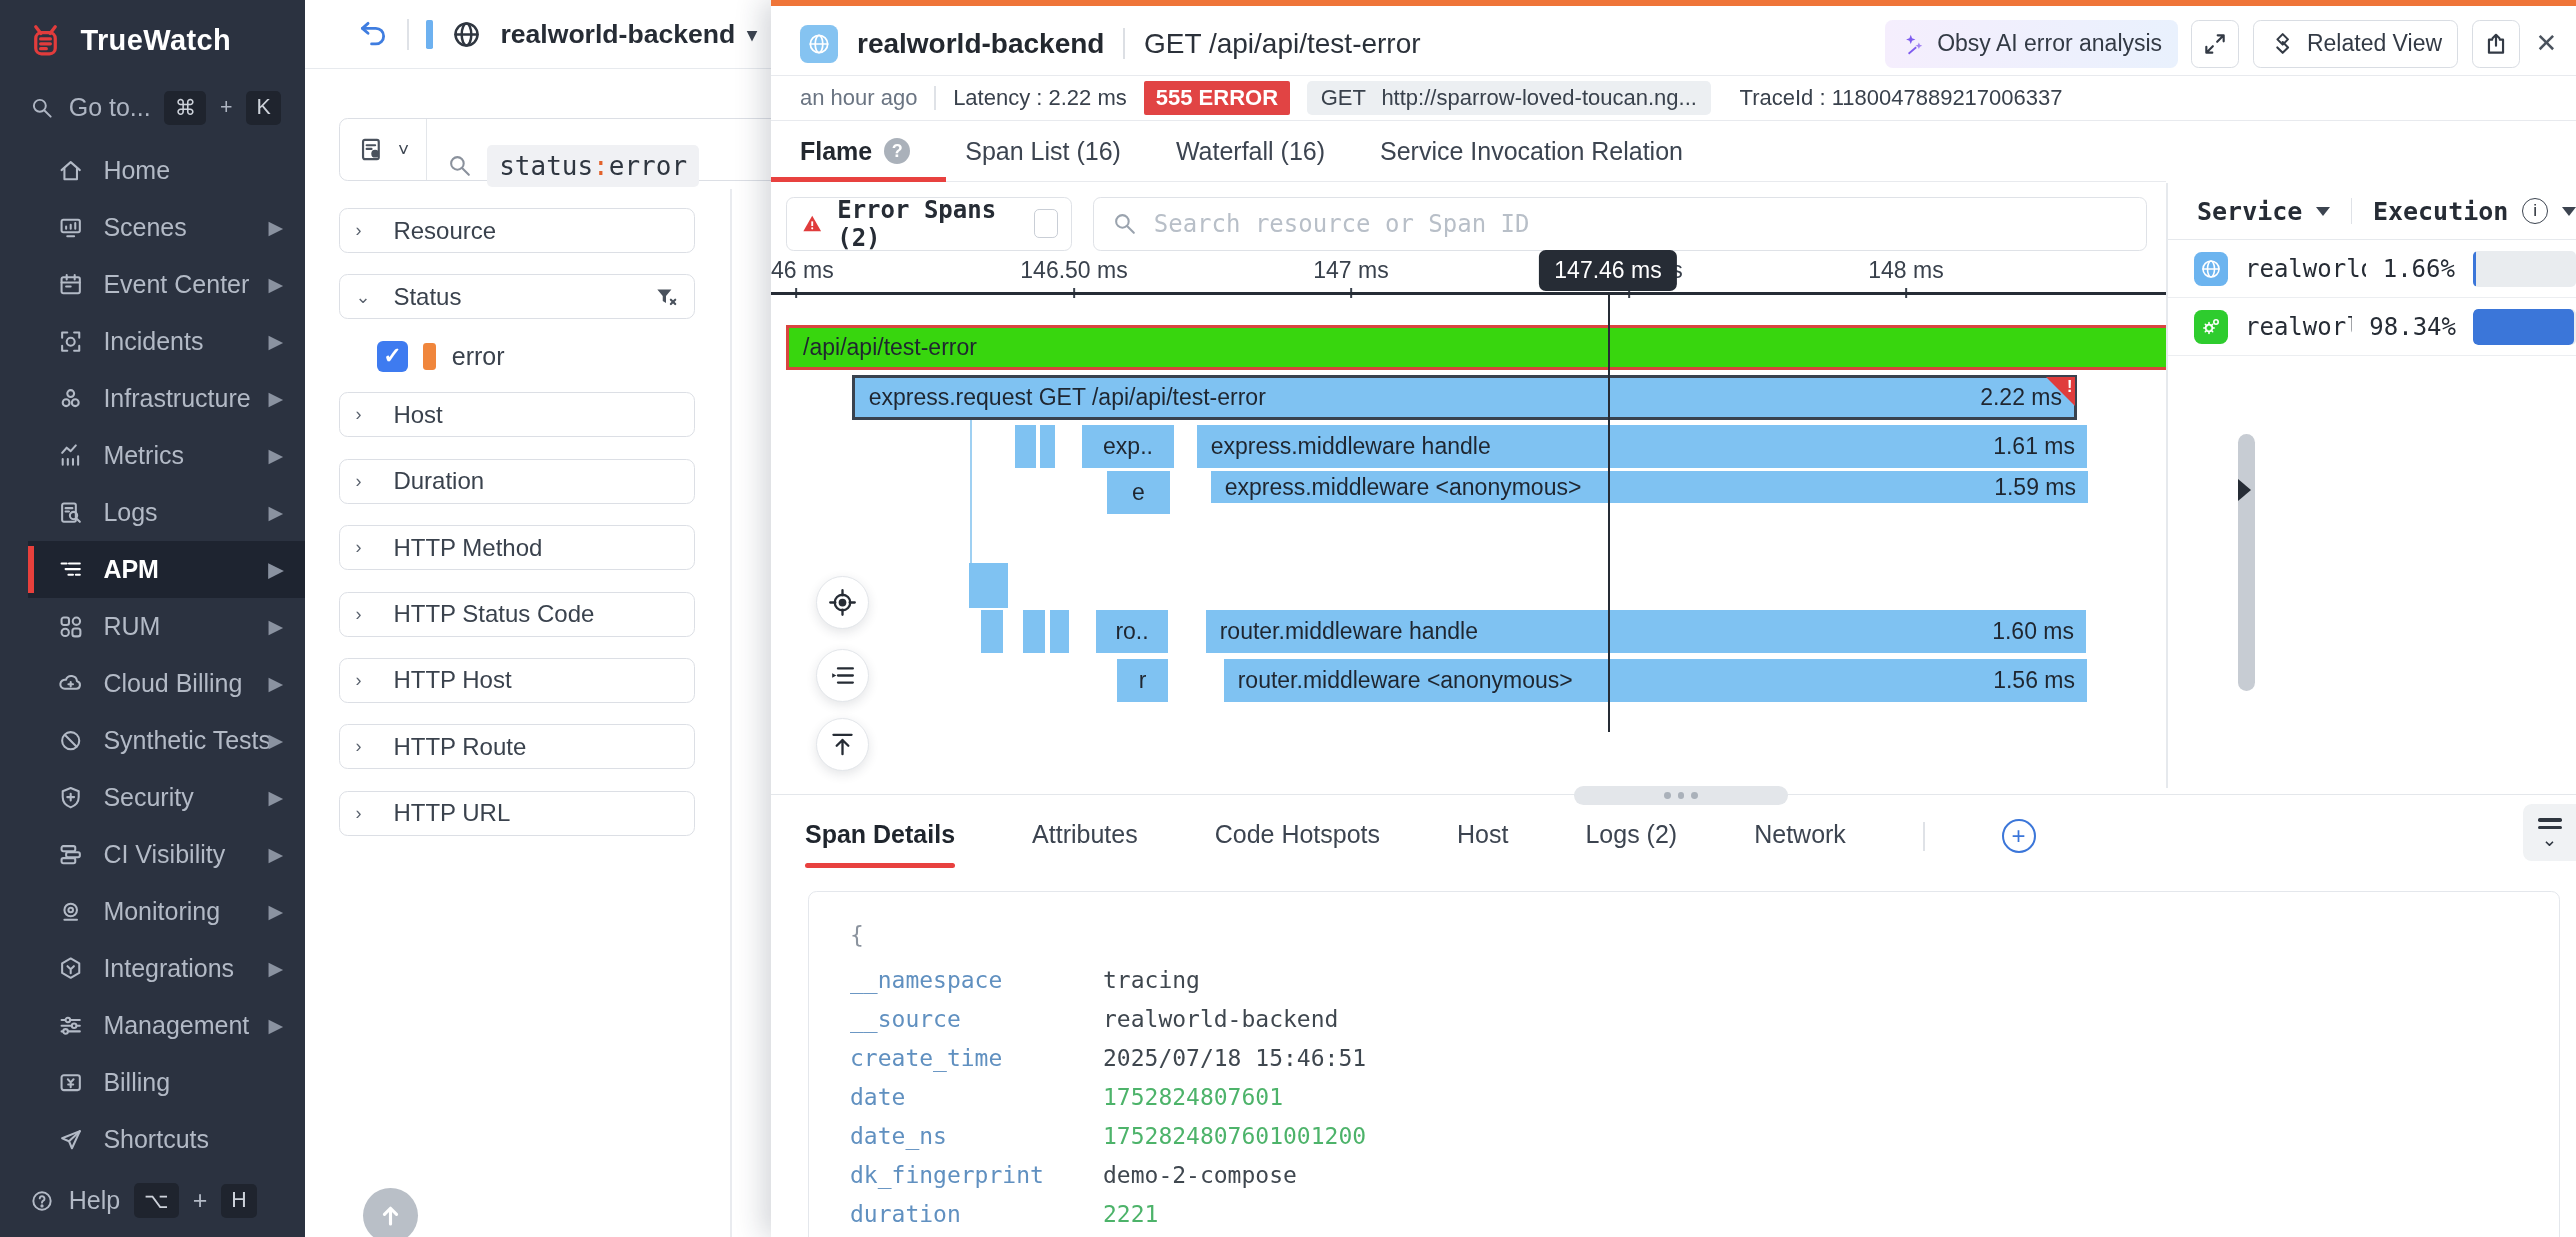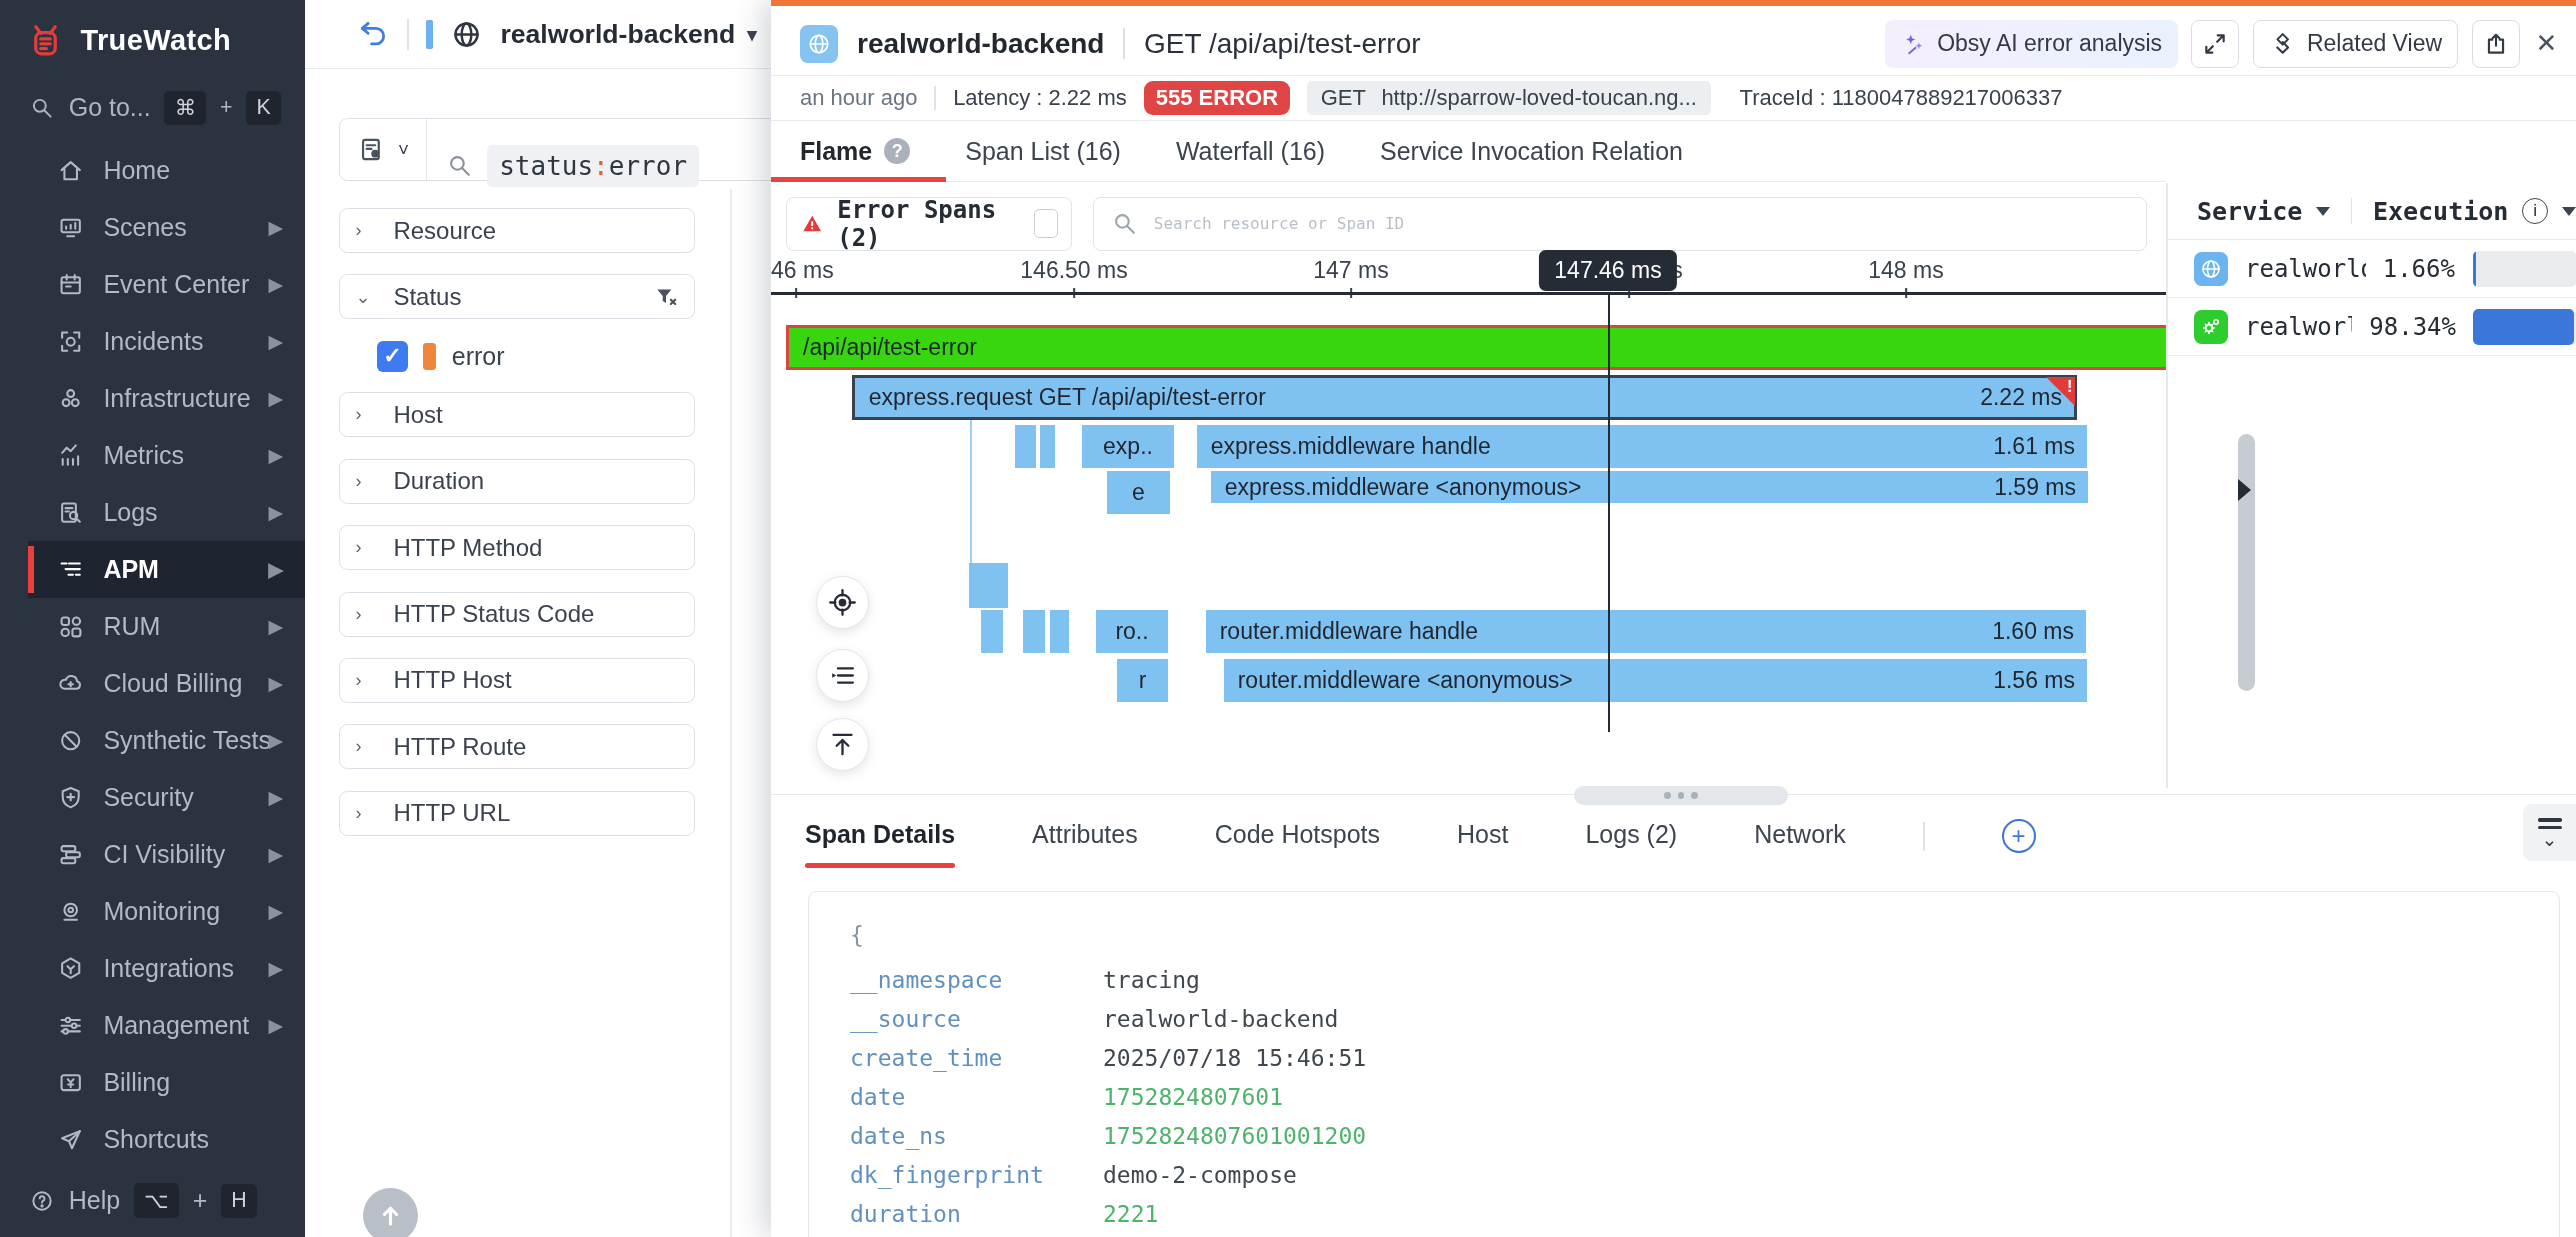--- a/index.html
+++ b/index.html
@@ -58,37 +58,37 @@
   .o-sub{font-size:28px;color:#2b313a;white-space:nowrap;}
   .hdr-div{width:1.7px;height:31px;background:#dcdfe4;}
   .o-actions{margin-left:auto;display:flex;align-items:center;gap:13.7px;}
   .btn{height:48px;border:1.7px solid #d9dde3;border-radius:7.7px;background:#fff;display:flex;align-items:center;gap:10.3px;padding:0 15.4px;font-size:23px;color:#333a45;white-space:nowrap;}
   .btn.icon-only{width:48px;justify-content:center;padding:0;}
   .btn-ai{border:none;background:linear-gradient(90deg,#f5eefd,#e9f1fd);}
   .close-x{font-size:26px;color:#4a525d;padding:0 1.7px;}
   .o-meta{position:absolute;left:0;top:70px;width:100%;height:45px;border-bottom:1.7px solid #e8eaee;display:flex;align-items:center;gap:17px;padding:0 29px;font-size:22px;color:#39414c;}
   .meta-sep{width:1.7px;height:24px;background:#dfe2e7;}
   .meta-age{color:#6a7482;}
-  .badge-err{background:#e14444;color:#fff;font-weight:bold;border-radius:9px;padding:4.3px 12px;}
+  .badge-err{background:#e14444;color:#fff;font-weight:bold;border-radius:2px;padding:4.3px 12px;}
   .chip-url{background:#eceff2;border-radius:5.1px;padding:4.3px 13.7px;display:flex;gap:15.4px;color:#39414c;}
   .o-tabs{position:absolute;left:0;top:115px;width:1395px;height:61px;border-bottom:1.7px solid #e8eaee;display:flex;align-items:center;gap:55px;padding-left:29px;font-size:25px;color:#3c4450;}
   .o-tab{display:flex;align-items:center;gap:12px;white-space:nowrap;}
   .o-tab.active{font-weight:bold;color:#23282f;}
   .tab-underline{position:absolute;left:0;top:171px;width:175px;height:5.1px;background:#e8413f;}
   .help-dot{width:26px;height:26px;border-radius:50%;background:#aab1ba;color:#fff;font-size:18px;display:flex;align-items:center;justify-content:center;}
   .rp-divider{position:absolute;left:1395px;top:177px;bottom:449px;width:1.7px;background:#e6e9ed;}
 
   
   .flame{position:absolute;left:0;top:176px;width:1395px;height:613px;overflow:hidden;}
   .ctrl-row{position:absolute;left:15.4px;top:14.6px;display:flex;gap:20.6px;}
   .errbox{width:286px;height:54px;border:1.7px solid #dfe2e7;border-radius:7.7px;display:flex;align-items:center;gap:13.7px;padding:0 13.7px;}
   .errbox .etxt{font-family:var(--mono);font-weight:bold;font-size:24px;color:#262c35;}
   .errbox .ebox{width:29px;height:29px;border:1.7px solid #c9ced6;border-radius:5.1px;margin-left:5.1px;}
   .spansearch{width:1054px;height:54px;border:1.7px solid #dfe2e7;border-radius:7.7px;display:flex;align-items:center;gap:15.4px;padding:0 17px;color:#9aa3ae;}
-  .spansearch .ph{font-family:var(--mono);font-size:16px;color:#b8bfc8;}
+  .spansearch .ph{font-family:var(--mono);font-size:24px;color:#b8bfc8;}
   .t-label{position:absolute;top:0;transform:translateX(-50%);font-size:23px;color:#39414c;white-space:nowrap;}
   .t-tick{position:absolute;top:31px;width:1.7px;height:10.3px;background:#39414c;transform:translateX(-50%);}
   .timeline{position:absolute;left:0;top:75px;width:100%;height:36px;}
   .baseline{position:absolute;left:0;top:110px;width:100%;height:2.6px;background:#262c35;}
   .tooltip{position:absolute;top:-6.9px;transform:translateX(-50%);background:#262c35;color:#fff;font-size:23px;border-radius:6.9px;padding:6.9px 15.4px;z-index:7;white-space:nowrap;}
   .cursorline{position:absolute;top:111px;height:439px;width:1.7px;background:#262c35;z-index:6;}
   .connector{position:absolute;width:1.7px;background:#9fd0f2;z-index:1;}
   .bar{position:absolute;background:#7fc2f2;display:flex;align-items:center;font-size:23px;color:#1f2630;z-index:2;}
   .bar .lbl{padding-left:13.7px;white-space:nowrap;overflow:hidden;}
   .bar.center{justify-content:center;}

